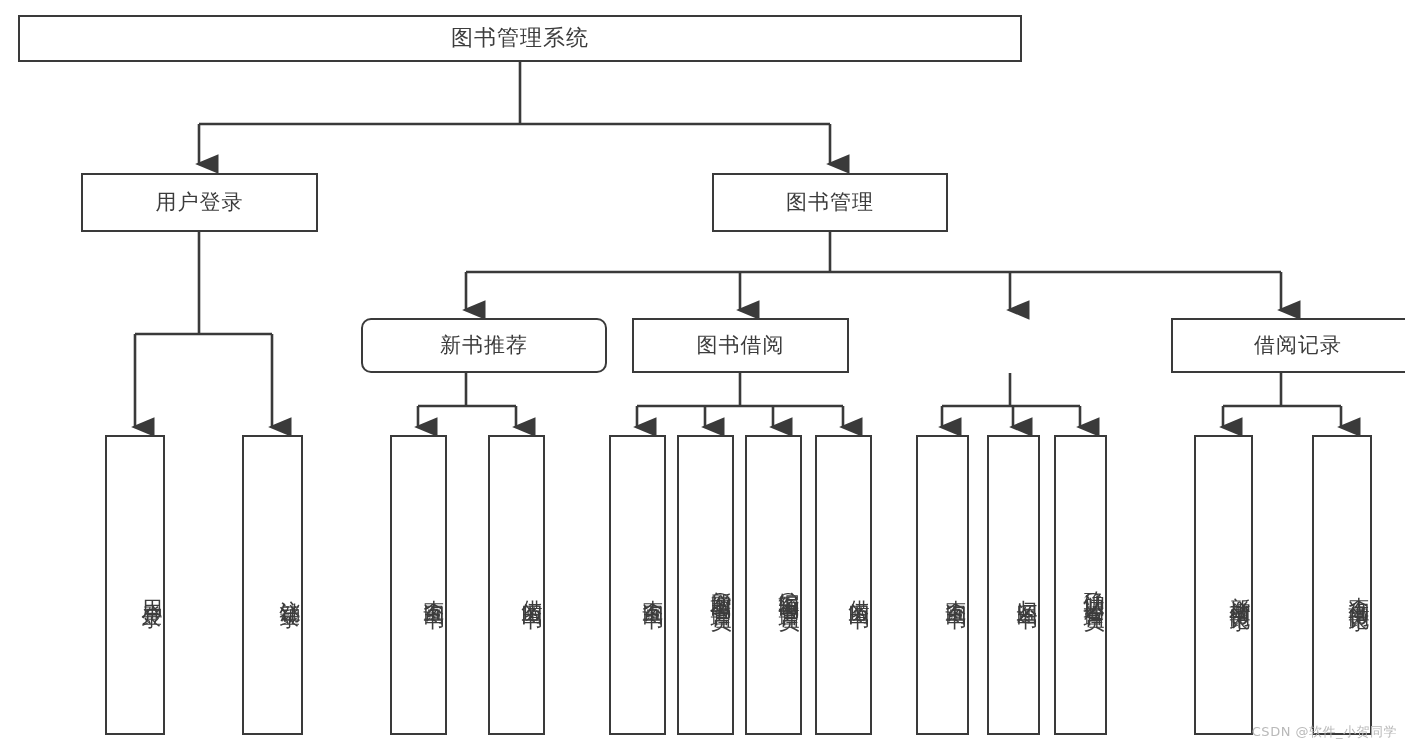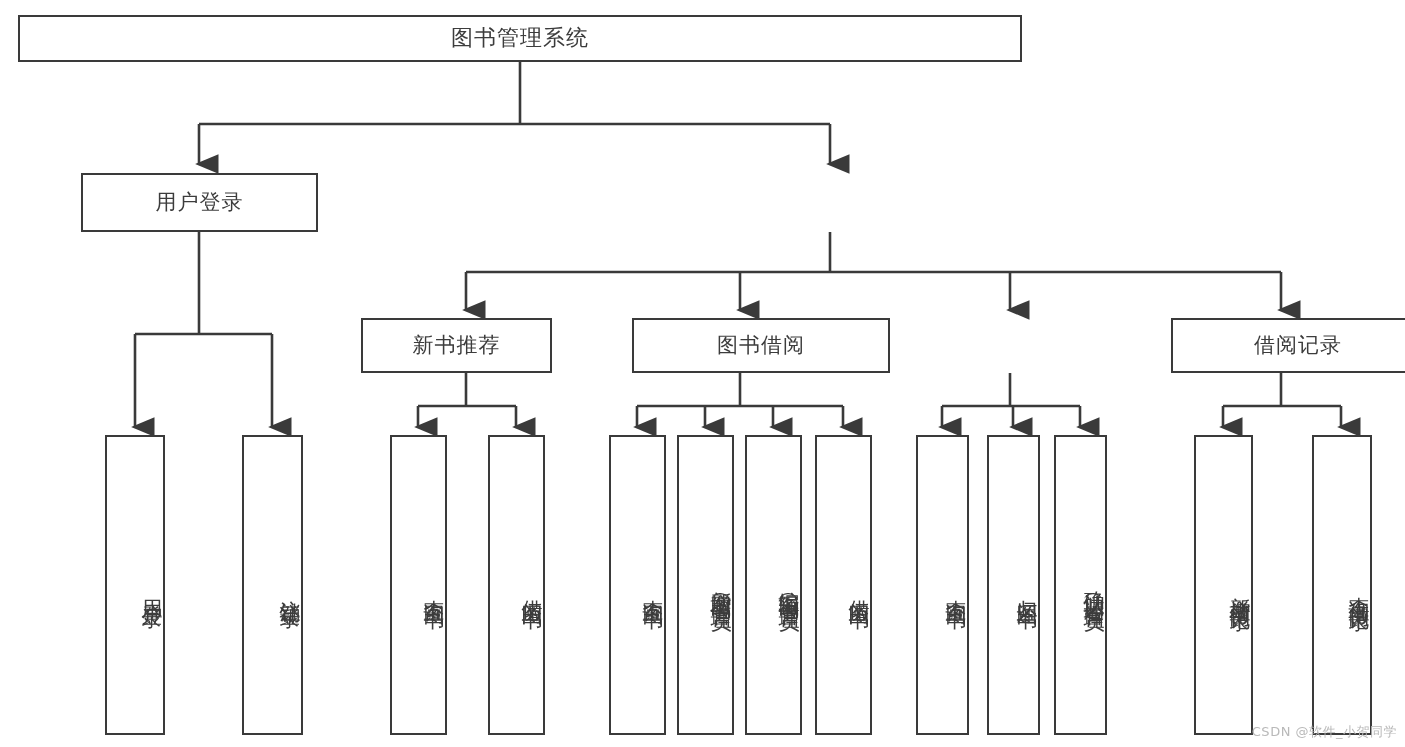--- a/index.html
+++ b/index.html
@@ -133,23 +133,24 @@
       <path d="M 1013 412 L 1013 427"></path>
       <path d="M 1080 412 L 1080 427"></path>
       <path d="M 1223 412 L 1223 427"></path>
       <path d="M 1341 412 L 1341 427"></path>
     </g>
   </svg>
 
   <div class="node horiz root" style="left:18px; top:15px; width:1004px; height:47px;">图书管理系统</div>
 
   <div class="node horiz" style="left:81px; top:173px; width:237px; height:59px;">用户登录</div>
+  <div class="node horiz" style="left:712px; top:173px; width:236px; height:59px;">图书管理</div>
 
-  <div class="node horiz" style="left:361px; top:318px; width:191px; height:55px;">新书推荐</div>
-  <div class="node horiz" style="left:632px; top:318px; width:258px; height:55px;">图书借阅</div>
+  <div class="node horiz" style="left:361px; top:318px; width:246px; height:55px;border-radius:10px;">新书推荐</div>
+  <div class="node horiz" style="left:632px; top:318px; width:217px; height:55px;">图书借阅</div>
   <div class="node horiz" style="left:1171px; top:318px; width:254px; height:55px;">借阅记录</div>
 
   <div class="node vert" style="left:105px; top:435px; width:60px; height:300px;">用户登录</div>
   <div class="node vert" style="left:242px; top:435px; width:61px; height:300px;">注销登录</div>
 
   <div class="node vert" style="left:390px; top:435px; width:57px; height:300px;">查询图书</div>
   <div class="node vert" style="left:488px; top:435px; width:57px; height:300px;">借阅图书</div>
 
   <div class="node vert" style="left:609px; top:435px; width:57px; height:300px;">查询图书</div>
   <div class="node vert tall-text" style="left:677px; top:435px; width:57px; height:300px;">新增图书（管理员）</div>

